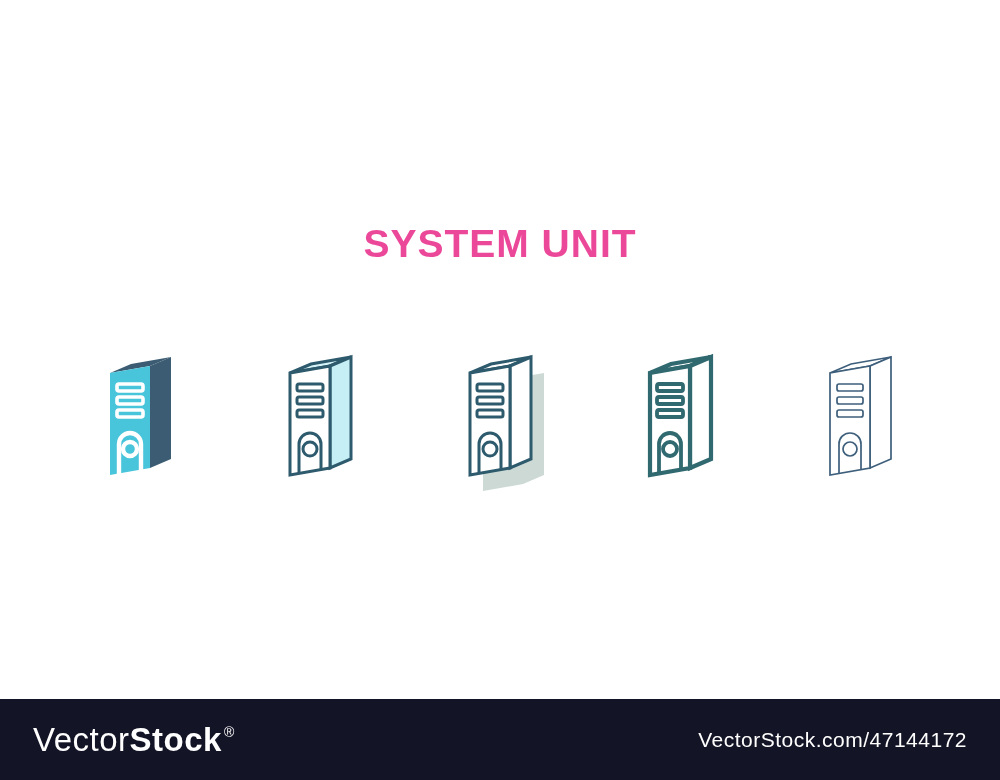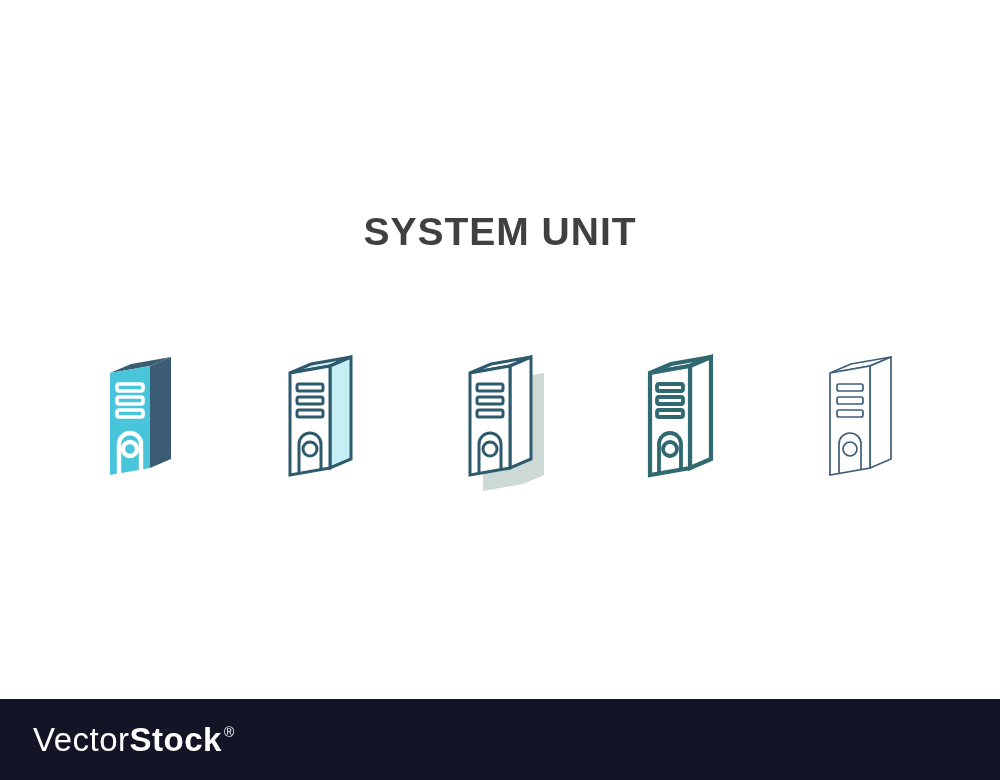--- a/index.html
+++ b/index.html
@@ -3,22 +3,22 @@
 <meta charset="utf-8">
 <style>
   html, body { margin: 0; padding: 0; }
   body {
     width: 1000px; height: 780px; position: relative;
     background: #ffffff; overflow: hidden;
     font-family: "Liberation Sans", sans-serif;
   }
   .header { position: absolute; top: 210px; left: 0; width: 1000px; text-align: center; }
   .title {
-    margin: 0; font-size: 39px; font-weight: 700; letter-spacing: 1px;
-    color: #404040;
+    margin: 12px; font-size: 39px; font-weight: 700; letter-spacing: 1px;
+    color: #ec4899;
   }
   .subtitle {
     margin: 14px 0 0 0; font-size: 17px; font-weight: 400;
     font-variant: small-caps; letter-spacing: 1.2px; color: #4e7e9e;
   }
   .icon-row {
     position: absolute; top: 346px; left: 0; width: 1000px;
     display: flex; justify-content: center;
   }
   .icon-cell { width: 180px; display: flex; justify-content: center; align-items: flex-start; }
@@ -128,13 +128,14 @@
       </g>
     </svg>
   </div>
 
 </div>
 
 <div class="footer">
   <div class="logo">
     <span class="lt">Vector</span><span class="bd">Stock</span><sup>®</sup>
   </div>
+  <div class="attribution">VectorStock.com/47144172</div>
 </div>
 
 </body></html>

